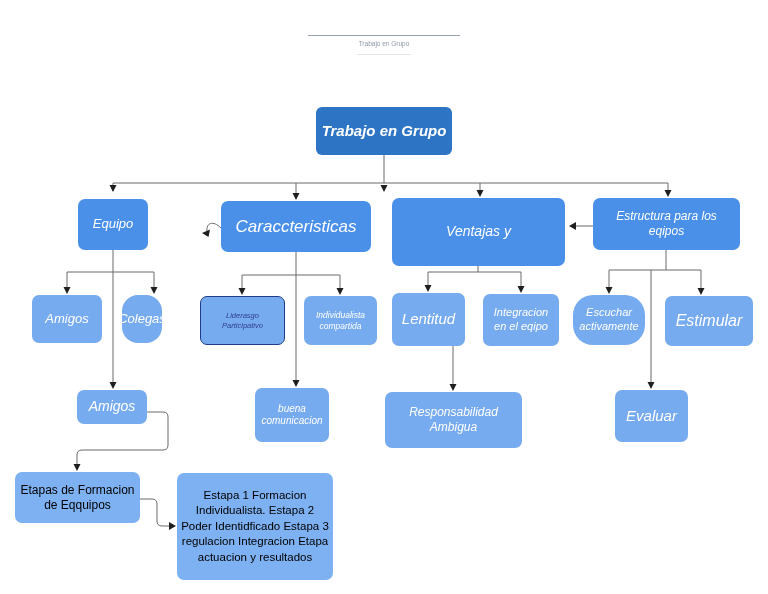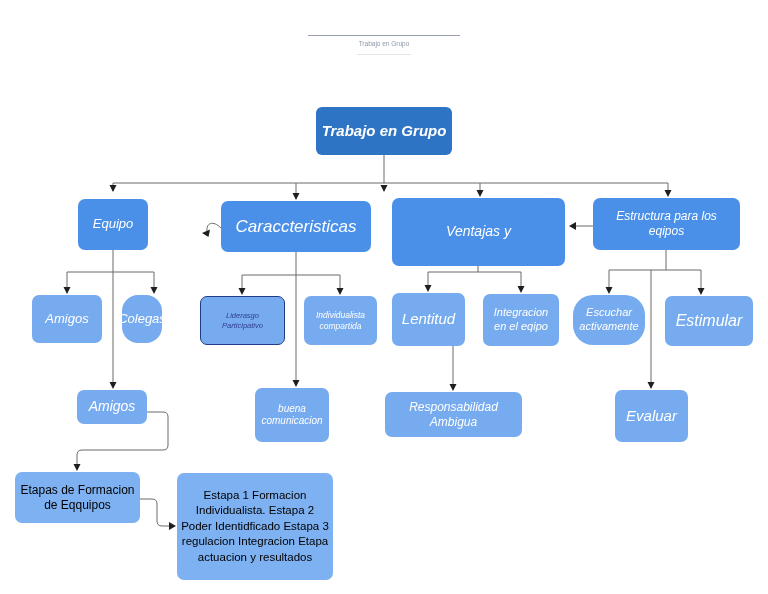--- a/index.html
+++ b/index.html
@@ -42,21 +42,21 @@
   #n-colegas{left:122px;top:295px;width:40px;height:48px;font-size:13px;border-radius:16px;}
   #n-liderasgo{left:200px;top:296px;width:85px;height:49px;font-size:7.5px;
     color:var(--lider_text);border:1.5px solid var(--lider_border);}
   #n-respcomp{left:304px;top:296px;width:73px;height:49px;font-size:8.5px;}
   #n-lentitud{left:392px;top:293px;width:73px;height:53px;font-size:15px;}
   #n-integracion{left:483px;top:294px;width:76px;height:52px;font-size:11px;}
   #n-escuchar{left:573px;top:295px;width:72px;height:50px;font-size:11px;border-radius:20px;}
   #n-estimular{left:665px;top:296px;width:88px;height:50px;font-size:16px;}
   #n-amigos{left:77px;top:390px;width:70px;height:34px;font-size:14px;}
   #n-buena{left:255px;top:388px;width:74px;height:54px;font-size:10px;}
-  #n-respamb{left:385px;top:392px;width:137px;height:45px;font-size:12px;}
+  #n-respamb{left:385px;top:392px;width:137px;height:56px;font-size:12px;}
   #n-evaluar{left:615px;top:390px;width:73px;height:52px;font-size:15px;}
   #n-etapas{left:15px;top:472px;width:125px;height:51px;font-size:12px;}
   #n-texto{left:177px;top:473px;width:156px;height:107px;font-size:11.5px;line-height:1.35;}
 </style>
 </head>
 <body>
 
 <div class="header">
   <div class="title-rule"></div>
   <div class="subtitle">Trabajo en Grupo</div>

